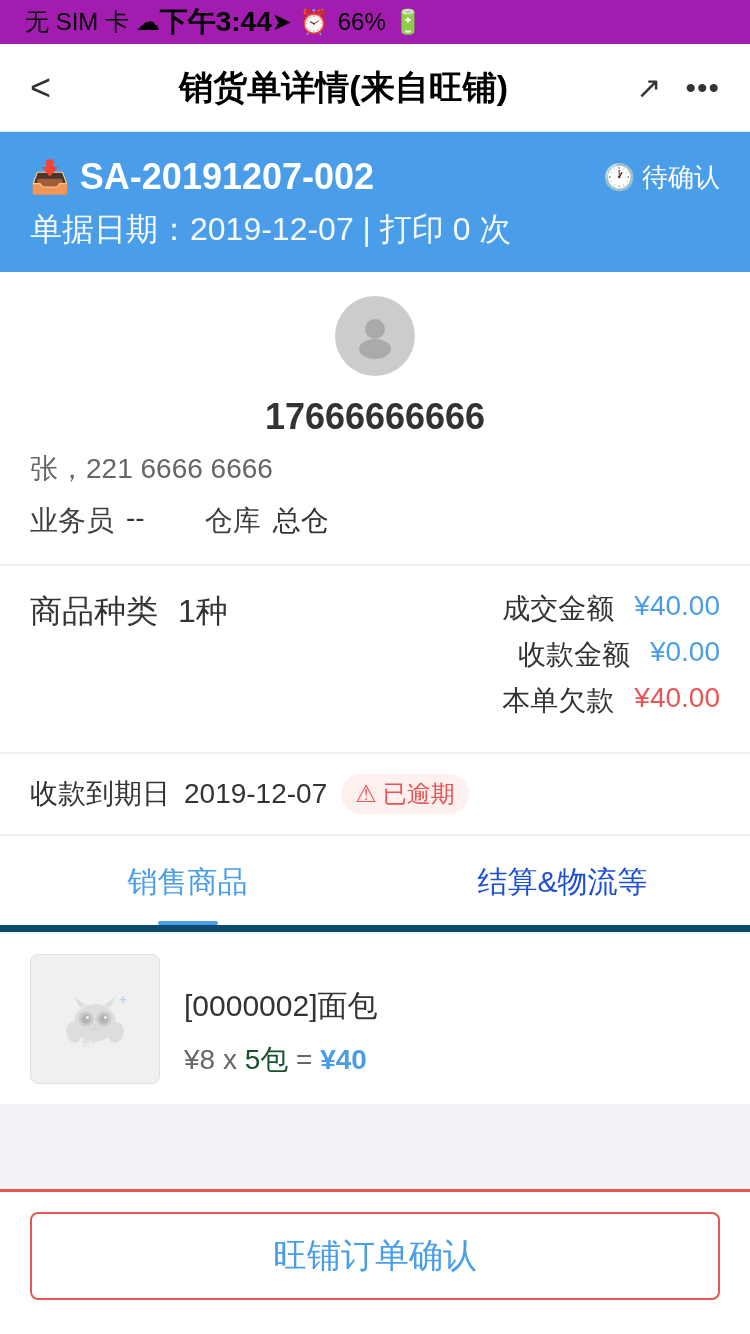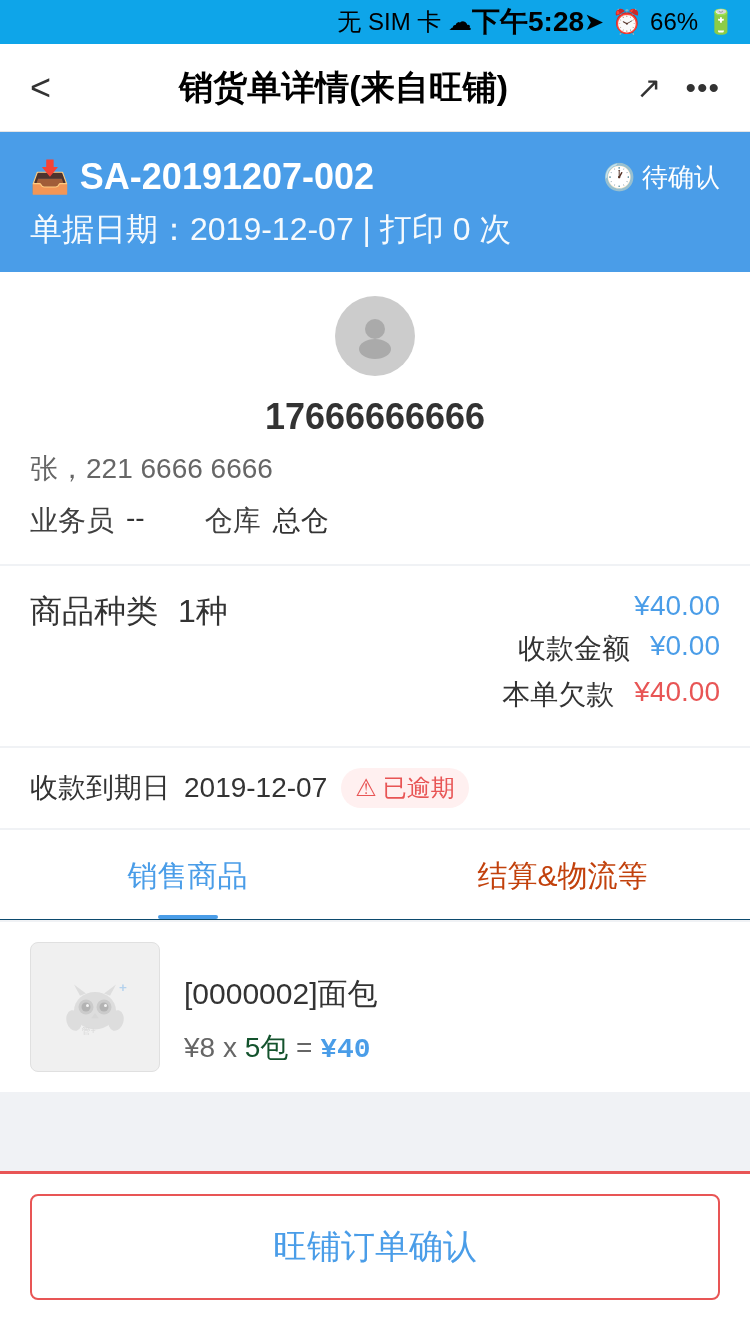--- a/index.html
+++ b/index.html
@@ -9,26 +9,26 @@
       background: #f0f2f5;
       width: 750px;
       min-height: 1334px;
       font-size: 28px;
       color: #333;
       position: relative;
     }
 
     
     .status-bar {
-      background: #0ea5e9;
+      background: #a21caf;
       height: 44px;
       display: flex;
       align-items: center;
-      justify-content: flex-end;
-      padding: 0 14px;
+      justify-content: flex-start;
+      padding: 0 25px;
       font-size: 24px;
       color: #000;
     }
     .status-bar-left { display: flex; align-items: center; gap: 10px; }
     .status-bar-center { font-weight: 600; font-size: 28px; }
     .status-bar-right { display: flex; align-items: center; gap: 8px; font-size: 24px; }
 
     
     .nav-bar {
       background: #fff;
@@ -158,29 +158,29 @@
       font-size: 24px;
       display: flex;
       align-items: center;
       gap: 6px;
     }
 
     
     .tabs-section {
       background: #fff;
       display: flex;
-      border-bottom: 1px solid #0c4a6e;
+      border-bottom: 7px solid #0c4a6e;
       margin-bottom: 2px;
     }
     .tab {
       flex: 1;
       text-align: center;
       padding: 26px 0 22px;
       font-size: 30px;
-      color: #c2410c;
+      color: #1d4ed8;
       position: relative;
       cursor: pointer;
     }
     .tab.active {
       color: #4a9de8;
     }
     .tab.active::after {
       content: '';
       position: absolute;
       bottom: 0;
@@ -218,41 +218,41 @@
       font-size: 30px;
       color: #333;
       margin-bottom: 14px;
       margin-top: 32px;
     }
     .product-price {
       font-size: 28px;
       color: #666;
     }
     .qty-highlight { color: #14532d; }
-    .total-highlight { color: #4a9de8; font-weight: 600; font-family: Liberation Mono, monospace; }
+    .total-highlight { color: #4a9de8; font-weight: 600; }
 
     
     .content-spacer {
       background: #f0f2f5;
       height: 200px;
     }
 
     
     .bottom-bar {
       position: fixed;
       bottom: 0;
       left: 0;
       width: 750px;
       background: #fff;
       padding: 20px 30px 34px;
       border-top: 3px solid #e85555;
     }
     .confirm-btn {
       width: 100%;
-      height: 106px;
+      height: 88px;
       border: 2px solid #e85555;
       background: #fff;
       border-radius: 8px;
       font-size: 34px;
       color: #4a9de8;
       cursor: pointer;
       display: flex;
       align-items: center;
       justify-content: center;
     }
@@ -264,21 +264,21 @@
       opacity: 0.35;
     }
   </style>
 </head>
 <body>
 
 <div class="status-bar">
   <div class="status-bar-left">
     <span>无 SIM 卡 ☁</span>
   </div>
-  <div class="status-bar-center">下午5:28</div>
+  <div class="status-bar-center">下午3:44</div>
   <div class="status-bar-right">
     <span>➤</span>
     <span>⏰</span>
     <span>66%</span>
     <span>🔋</span>
   </div>
 </div>
 
 <div class="nav-bar">
   <button class="nav-back" style="background:none;border:none;font-size:36px;cursor:pointer;color:#333;">&lt;</button>
@@ -330,20 +330,21 @@
 
 <div class="summary-section">
   <div class="summary-left">
     <div style="display:flex;gap:20px;align-items:center;">
       <span>商品种类</span>
       <span>1种</span>
     </div>
   </div>
   <div class="summary-right">
     <div class="summary-row">
+      <span>成交金额</span>
       <span class="amount-blue">¥40.00</span>
     </div>
     <div class="summary-row">
       <span>收款金额</span>
       <span class="amount-blue">¥0.00</span>
     </div>
     <div class="summary-row">
       <span>本单欠款</span>
       <span class="amount-red">¥40.00</span>
     </div>

